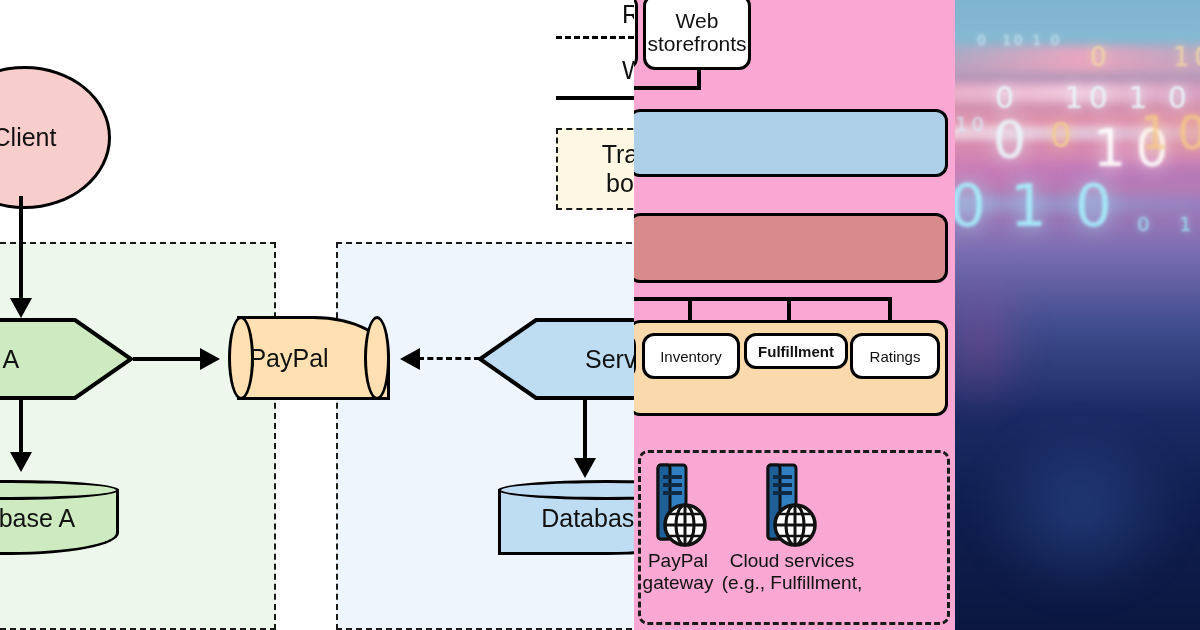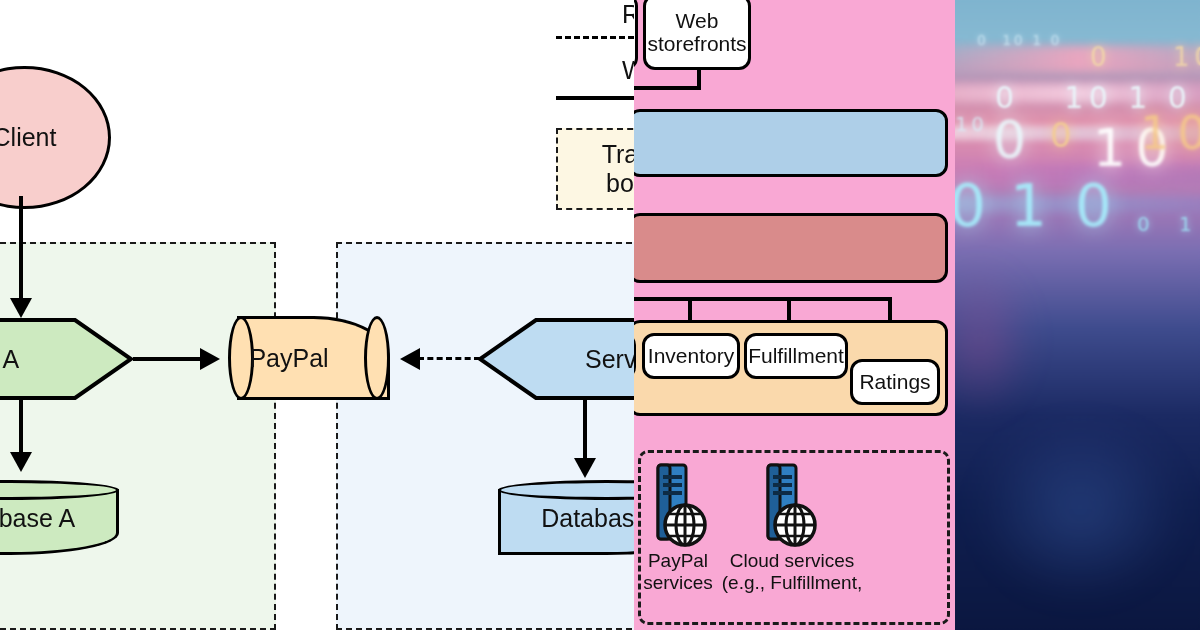--- a/index.html
+++ b/index.html
@@ -48,21 +48,21 @@
 
   .txbox{position:absolute;background:#fdf7e3;border:2.5px dashed #1a1a1a;box-sizing:border-box;
          display:flex;align-items:center;justify-content:center;text-align:center;
          font-size:25px;line-height:1.15;color:#111;}
 
   
   .p3{position:absolute;left:634px;top:0;width:321px;height:630px;background:#f9a8d4;overflow:hidden;}
   .rbar{position:absolute;border:3.5px solid #000;border-radius:12px;box-sizing:border-box;}
   .pill{position:absolute;background:#fff;border:3.5px solid #000;border-radius:12px;
         box-sizing:border-box;display:flex;align-items:center;justify-content:center;
-        font-size:21px;color:#111;white-space:nowrap;}
+        font-size:15px;color:#111;white-space:nowrap;}
   .dashbox{position:absolute;border:3.5px dashed #1a1a1a;border-radius:10px;box-sizing:border-box;}
   .srv{position:absolute;}
   .cap3{position:absolute;text-align:center;font-size:19px;line-height:1.18;color:#111;}
 
   
   .p4{position:absolute;left:955px;top:0;width:245px;height:630px;overflow:hidden;
       background:#0d1b4b;}
   .bg-l{position:absolute;left:-40px;right:-40px;filter:blur(0.4px);}
   .digit{position:absolute;font-family:"DejaVu Sans",sans-serif;font-weight:400;}
 </style>
@@ -172,24 +172,24 @@
     <div class="ln" style="left:-14px;top:297px;width:272px;height:4px;"></div>
     <div class="ln" style="left:54px;top:297px;width:4px;height:38px;"></div>
     <div class="ln" style="left:153px;top:297px;width:4px;height:38px;"></div>
     <div class="ln" style="left:254px;top:297px;width:4px;height:38px;"></div>
 
     <div class="rbar" style="left:-6px;top:320px;width:320px;height:96px;background:#fad9ac;"></div>
 
     <div class="pill" style="left:8px;top:333px;width:98px;height:46px;">
       <span>Inventory</span>
     </div>
-    <div class="pill" style="left:110px;top:333px;width:104px;height:46px;">
+    <div class="pill" style="left:110px;top:333px;width:104px;height:36px;font-weight:bold;">
       <span>Fulfillment</span>
     </div>
-    <div class="pill" style="left:216px;top:333px;width:90px;height:46px;margin-top:26px;">
+    <div class="pill" style="left:216px;top:333px;width:90px;height:46px;">
       <span>Ratings</span>
     </div>
 
     <div class="pill" style="left:-22px;top:333px;width:24px;height:46px;"></div>
 
     <div class="dashbox" style="left:4px;top:450px;width:312px;height:175px;"></div>
 
     <div class="abs" style="left:18px;top:463px;width:56px;height:90px;">
       <svg width="56" height="90" viewBox="0 0 56 90">
         <rect x="6" y="2" width="28" height="74" rx="3" fill="#2f7fc1" stroke="#111" stroke-width="3"></rect>
@@ -200,21 +200,21 @@
         <circle cx="33" cy="62" r="20" fill="#fff" stroke="#111" stroke-width="3.5"></circle>
         <ellipse cx="33" cy="62" rx="9" ry="20" fill="none" stroke="#111" stroke-width="3"></ellipse>
         <line x1="13" y1="62" x2="53" y2="62" stroke="#111" stroke-width="3"></line>
         <line x1="16" y1="51" x2="50" y2="51" stroke="#111" stroke-width="2.6"></line>
         <line x1="16" y1="73" x2="50" y2="73" stroke="#111" stroke-width="2.6"></line>
         <line x1="33" y1="42" x2="33" y2="82" stroke="#111" stroke-width="3"></line>
       </svg>
     </div>
     <div class="cap3" style="left:-6px;top:550px;width:100px;">
       <div>PayPal</div>
-      <div>services</div>
+      <div>gateway</div>
     </div>
 
     <div class="abs" style="left:128px;top:463px;width:56px;height:90px;">
       <svg width="56" height="90" viewBox="0 0 56 90">
         <rect x="6" y="2" width="28" height="74" rx="3" fill="#2f7fc1" stroke="#111" stroke-width="3"></rect>
         <rect x="6" y="2" width="12" height="74" rx="3" fill="#1f5f98" stroke="#111" stroke-width="3"></rect>
         <rect x="11" y="12" width="19" height="4" fill="#0d2b45"></rect>
         <rect x="11" y="20" width="19" height="4" fill="#0d2b45"></rect>
         <rect x="11" y="28" width="19" height="4" fill="#0d2b45"></rect>
         <circle cx="33" cy="62" r="20" fill="#fff" stroke="#111" stroke-width="3.5"></circle>

